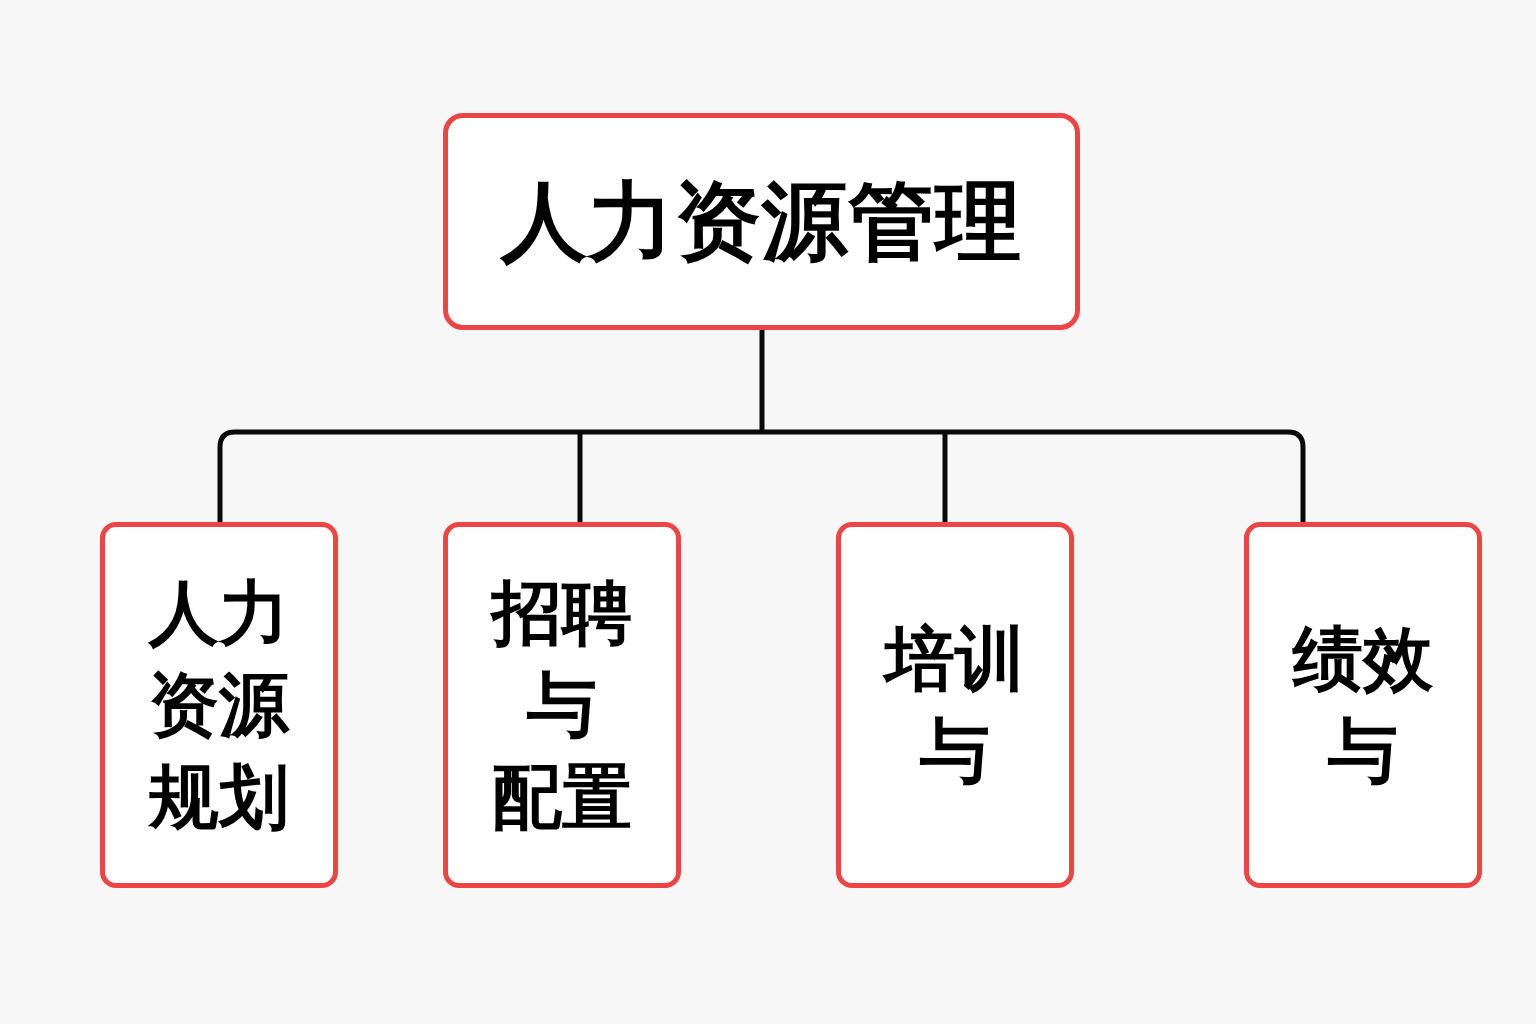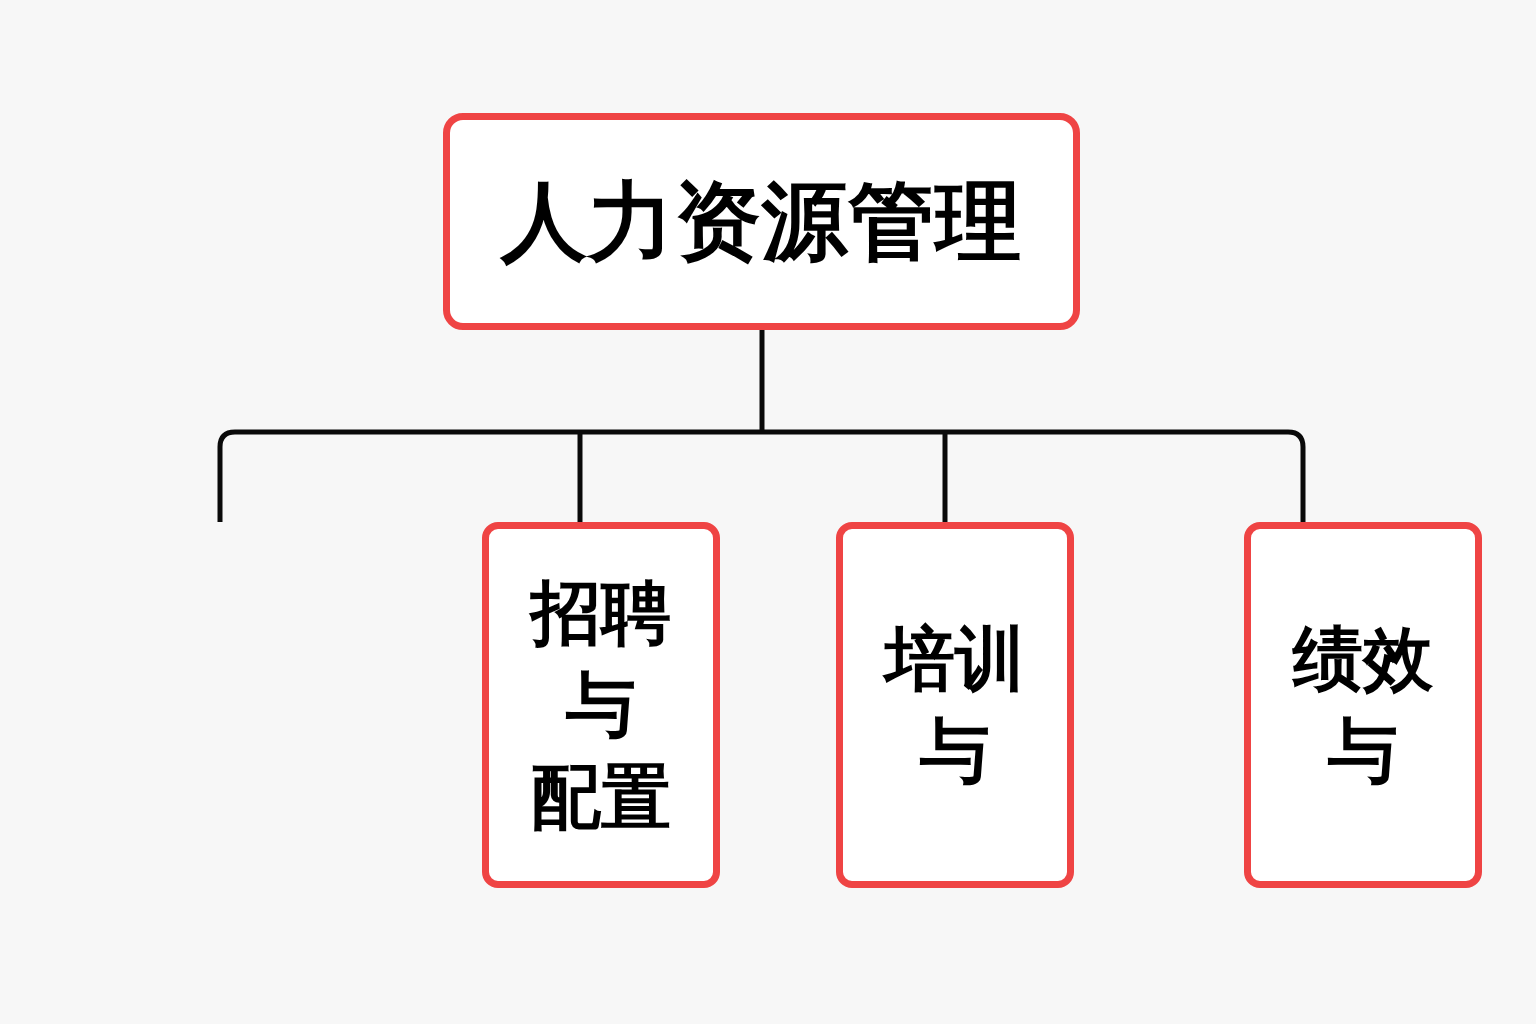--- a/index.html
+++ b/index.html
@@ -27,21 +27,21 @@
     top: 0;
     width: 1536px;
     height: 1024px;
     pointer-events: none;
   }
   
   .node {
     position: absolute;
     box-sizing: border-box;
     background: #ffffff;
-    border: 7px solid #ef4444;
+    border: 5px solid #ef4444;
     border-radius: 16px;
     display: flex;
     flex-direction: column;
     align-items: center;
     justify-content: center;
     color: #000000;
     font-weight: bold;
     letter-spacing: 0.02em;
   }
   .node.root {
@@ -66,21 +66,21 @@
     font-size: 70px;
     line-height: 1.0;
     white-space: nowrap;
     margin: 0;
   }
   .node.child .node-line + .node-line {
     margin-top: 22px;
   }
   
   #node-hr-planning   { left: 100px; }
-  #node-recruitment   { left: 482px; }
+  #node-recruitment   { left: 443px; }
   #node-training      { left: 836px; }
   #node-performance   { left: 1244px; }
 </style>
 </head>
 <body>
 
 <div id="chart-canvas">
 
   <svg id="connector-layer" viewBox="0 0 1536 1024" width="1536" height="1024" xmlns="http://www.w3.org/2000/svg">
     <g fill="none" stroke="#0a0a0a" stroke-width="5" stroke-linecap="butt">
@@ -96,20 +96,25 @@
 
       <path d="M 580 432 L 580 522"></path>
       <path d="M 945 432 L 945 522"></path>
     </g>
   </svg>
 
   <div class="node root" id="node-hr-management">
     <span class="node-line">人力资源管理</span>
   </div>
 
+  <div class="node child" id="node-hr-planning">
+    <span class="node-line">人力</span>
+    <span class="node-line">资源</span>
+    <span class="node-line">规划</span>
+  </div>
 
   <div class="node child" id="node-recruitment">
     <span class="node-line">招聘</span>
     <span class="node-line">与</span>
     <span class="node-line">配置</span>
   </div>
 
   <div class="node child" id="node-training">
     <span class="node-line">培训</span>
     <span class="node-line">与</span>

